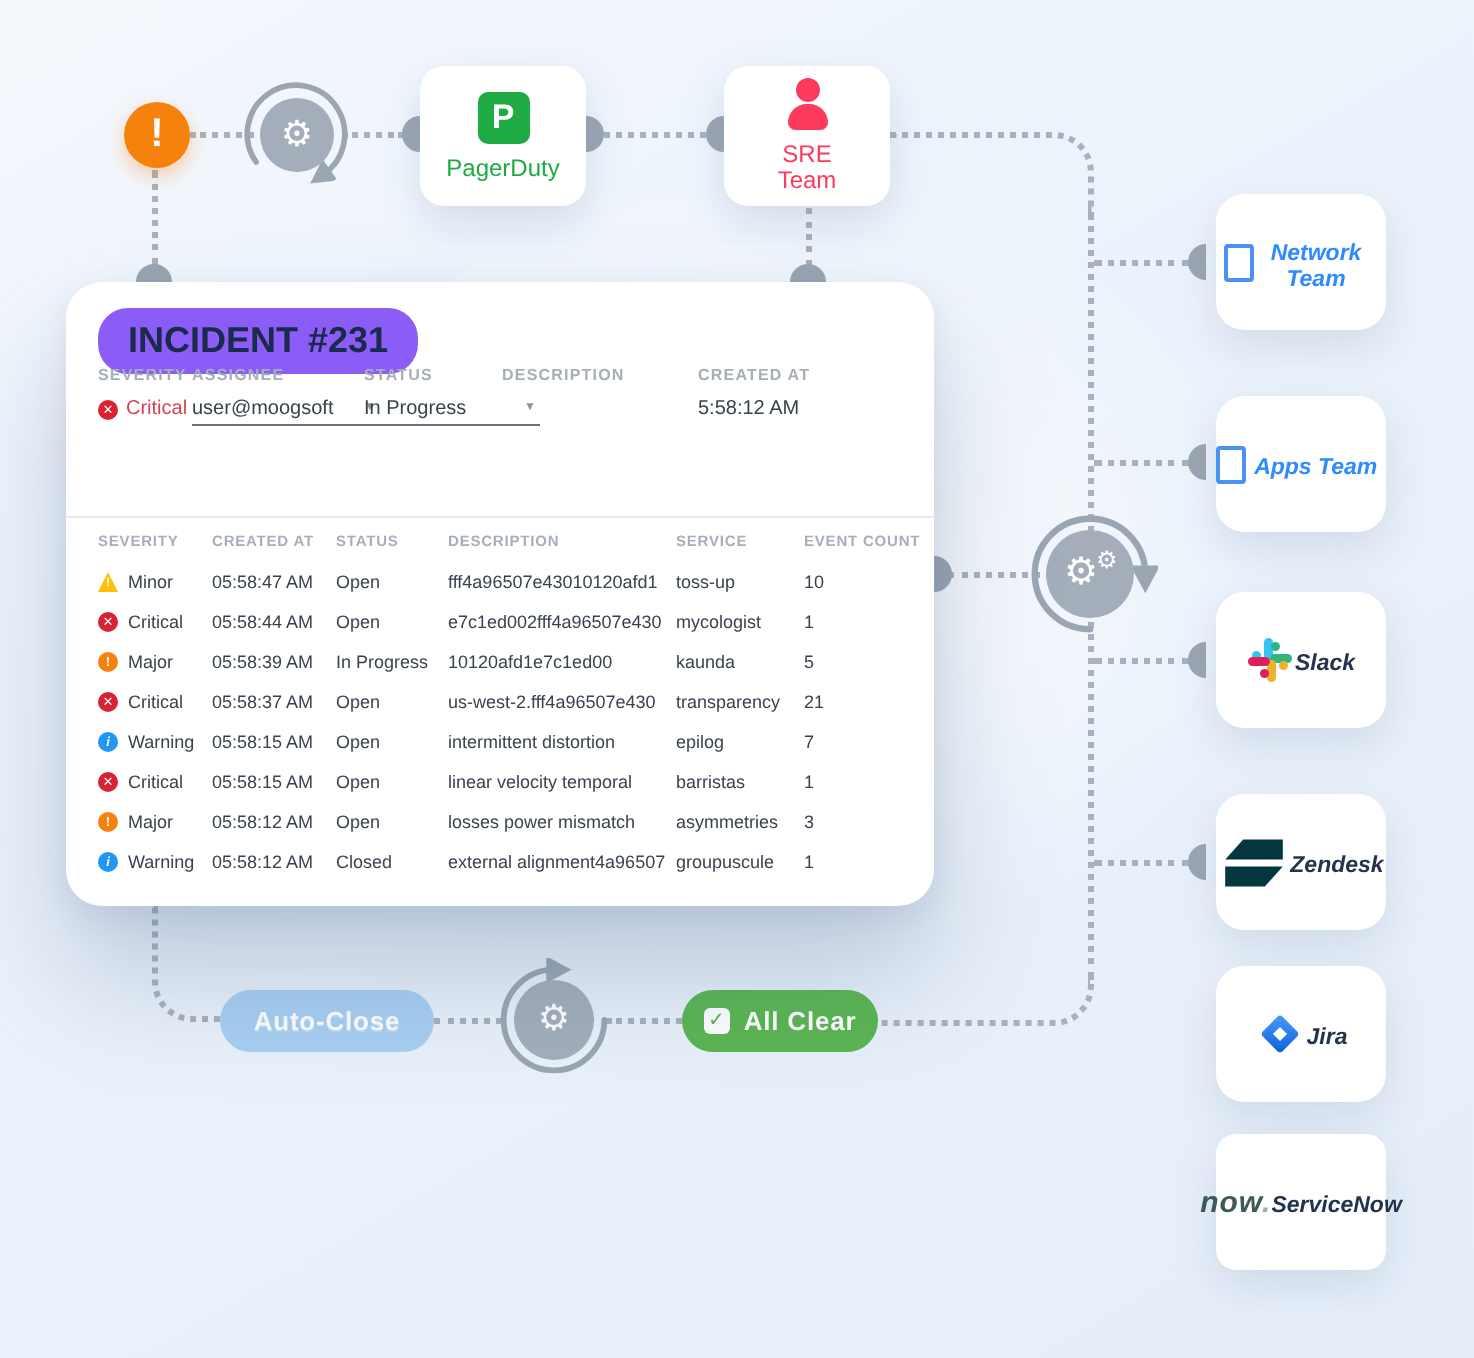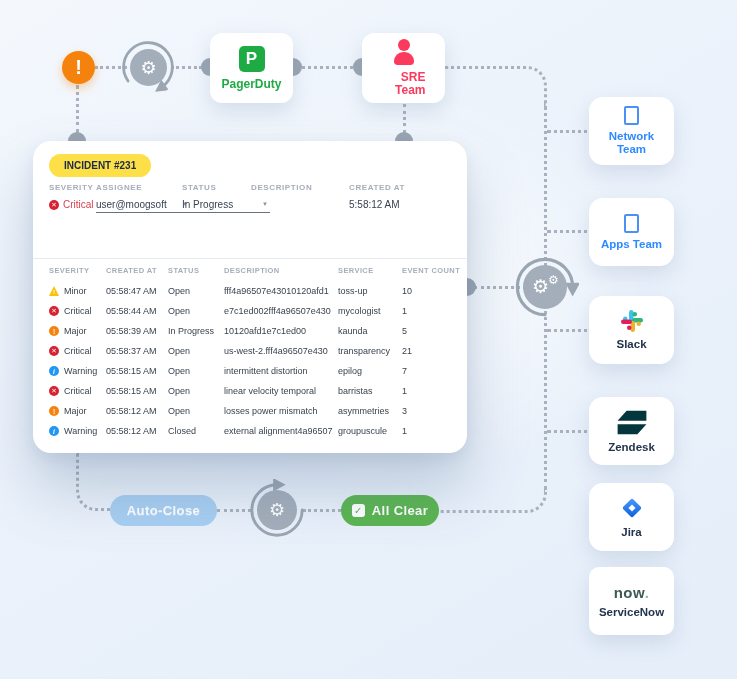--- a/index.html
+++ b/index.html
@@ -29,52 +29,52 @@
     font-weight:bold; font-size:20px; z-index:3; box-shadow:0 4px 10px rgba(245,130,13,.35); }
 
   .gearbox { position:absolute; z-index:3; }
   .gear-circle { position:absolute; border-radius:50%; background:#a4aeba; display:flex; align-items:center; justify-content:center; color:#fff; }
   .gear-glyph { font-family:"DejaVu Sans",sans-serif; line-height:1; }
   .arc { position:absolute; }
 
   .node { position:absolute; background:#fff; border-radius:12px; z-index:3;
     box-shadow:0 8px 20px rgba(110,135,170,.22); display:flex; flex-direction:column;
     align-items:center; justify-content:center; text-align:center; }
-  .node .nlabel { font-weight:bold; font-size:12px; line-height:13px; margin-top:6px;text-align:right; }
+  .node .nlabel { font-weight:normal; font-size:12px; line-height:13px; margin-top:6px; }
 
   .pd-icon { width:26px; height:26px; border-radius:5px; background:#1fab44; color:#fff;
     display:flex; align-items:center; justify-content:center; font-weight:bold; font-size:17px; }
   .pd-label { color:#1fab44; }
 
   .person-icon { width:26px; height:26px; position:relative; }
   .person-icon::before { content:""; position:absolute; left:7px; top:0; width:12px; height:12px; border-radius:50%; background:#fb3a5e; }
   .person-icon::after { content:""; position:absolute; left:3px; top:13px; width:20px; height:13px; border-radius:10px 10px 4px 4px; background:#fb3a5e; }
   .sre-label { color:#fb3a5e; }
 
-  .rcard { position:absolute; left:589px; width:85px; height:68px; background:#fff; border-radius:14px; z-index:3;
-    box-shadow:0 8px 20px rgba(110,135,170,.20); display:flex; flex-direction:column; align-items:center; justify-content:center; text-align:center; }
+  .rcard { position:absolute; left:608px; width:85px; height:68px; background:#fff; border-radius:14px; z-index:3;
+    box-shadow:0 8px 20px rgba(110,135,170,.20); display:flex; flex-direction:row; align-items:center; justify-content:center; text-align:center;font-style:italic; }
   .rcard .rlabel { font-weight:bold; font-size:11.5px; line-height:13px; margin-top:5px; }
   .rlabel.blue { color:#2e8bff; width:62px; }
   .rlabel.dark { color:#23334e; }
   .tofu { width:15px; height:19px; border:2px solid #4a90f5; border-radius:2px; }
   .now-word { font-weight:bold; font-size:15px; color:#3d5a56; letter-spacing:.5px; }
   .now-word .dot { color:#8fbc9f; }
 
   .pill { position:absolute; z-index:3; border-radius:16px; color:#fff; font-weight:bold; font-size:13px;
     display:flex; align-items:center; justify-content:center; letter-spacing:.4px; }
   .pill.blue { background:#a8cff2; text-shadow:0 1px 0 rgba(255,255,255,.25); }
   .pill.green { background:#5bb550; gap:7px; }
   .checkbox { width:13px; height:13px; background:#fff; border-radius:3px; color:#5bb550;
     font-size:10px; font-weight:bold; display:flex; align-items:center; justify-content:center; }
 
   
   .incident { position:absolute; left:33px; top:141px; width:434px; height:312px; background:#fff; border-radius:18px; z-index:3;
     box-shadow:0 35px 60px rgba(80,110,150,.30), 0 6px 16px rgba(80,110,150,.12); }
-  .badge { position:absolute; left:16px; top:13px; background:#fde047; color:#1a2a4a; font-weight:bold;
-    font-size:10px; padding:6px 15px; border-radius:15px; }
+  .badge { position:absolute; left:16px; top:13px; background:#8b5cf6; color:#1a2a4a; font-weight:bold;
+    font-size:18px; padding:6px 15px; border-radius:15px; }
   .field { position:absolute; top:42px; }
   .flabel { font-size:8px; letter-spacing:.6px; color:#a6aeba; font-weight:bold; }
   .fvalue { font-size:10px; color:#39434f; margin-top:7px; }
   .uline { border-bottom:1px solid #68737f; padding-bottom:2px; position:relative; }
   .caret { position:absolute; right:2px; top:2px; font-size:6px; color:#8b95a1; }
   .sev-badge { display:inline-flex; align-items:center; gap:4px; color:#d8414f; }
   .desc { font-size:8px; line-height:11px; color:#4a5460; margin-top:7px; }
 
   .tabs { position:absolute; left:16px; top:97px; display:flex; }
   .tab { font-size:9.5px; font-weight:bold; letter-spacing:.5px; color:#a6aeba; margin-right:34px; padding-bottom:9px; }

